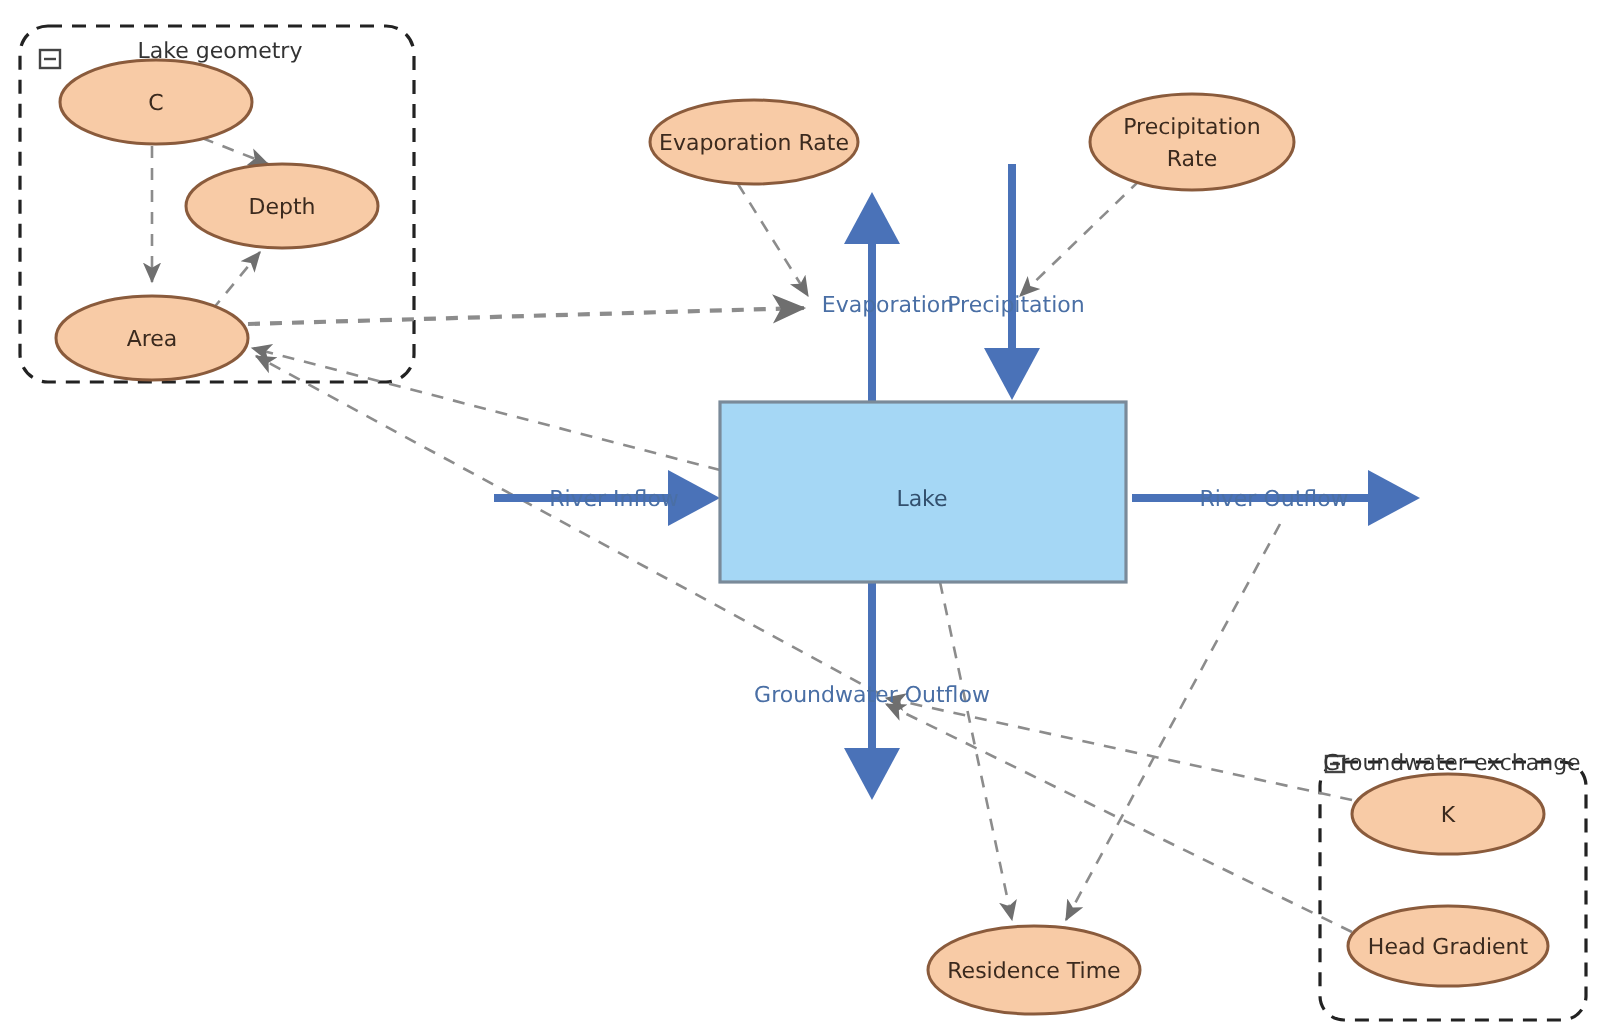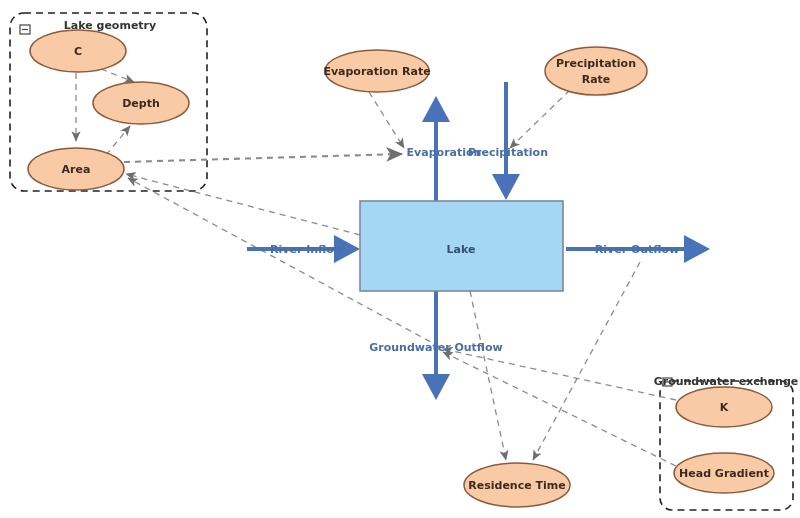--- a/index.html
+++ b/index.html
@@ -7,21 +7,20 @@
     padding: 0;
     background: #ffffff;
   }
   #canvas {
     position: relative;
     width: 800px;
     height: 518px;
     background: #ffffff;
     font-family: "DejaVu Sans", sans-serif;
     overflow: hidden;
-    font-weight: bold;
   }
   #diagram-svg {
     position: absolute;
     left: 0;
     top: 0;
     width: 800px;
     height: 518px;
   }
   .node-label {
     font-family: "DejaVu Sans", sans-serif;

